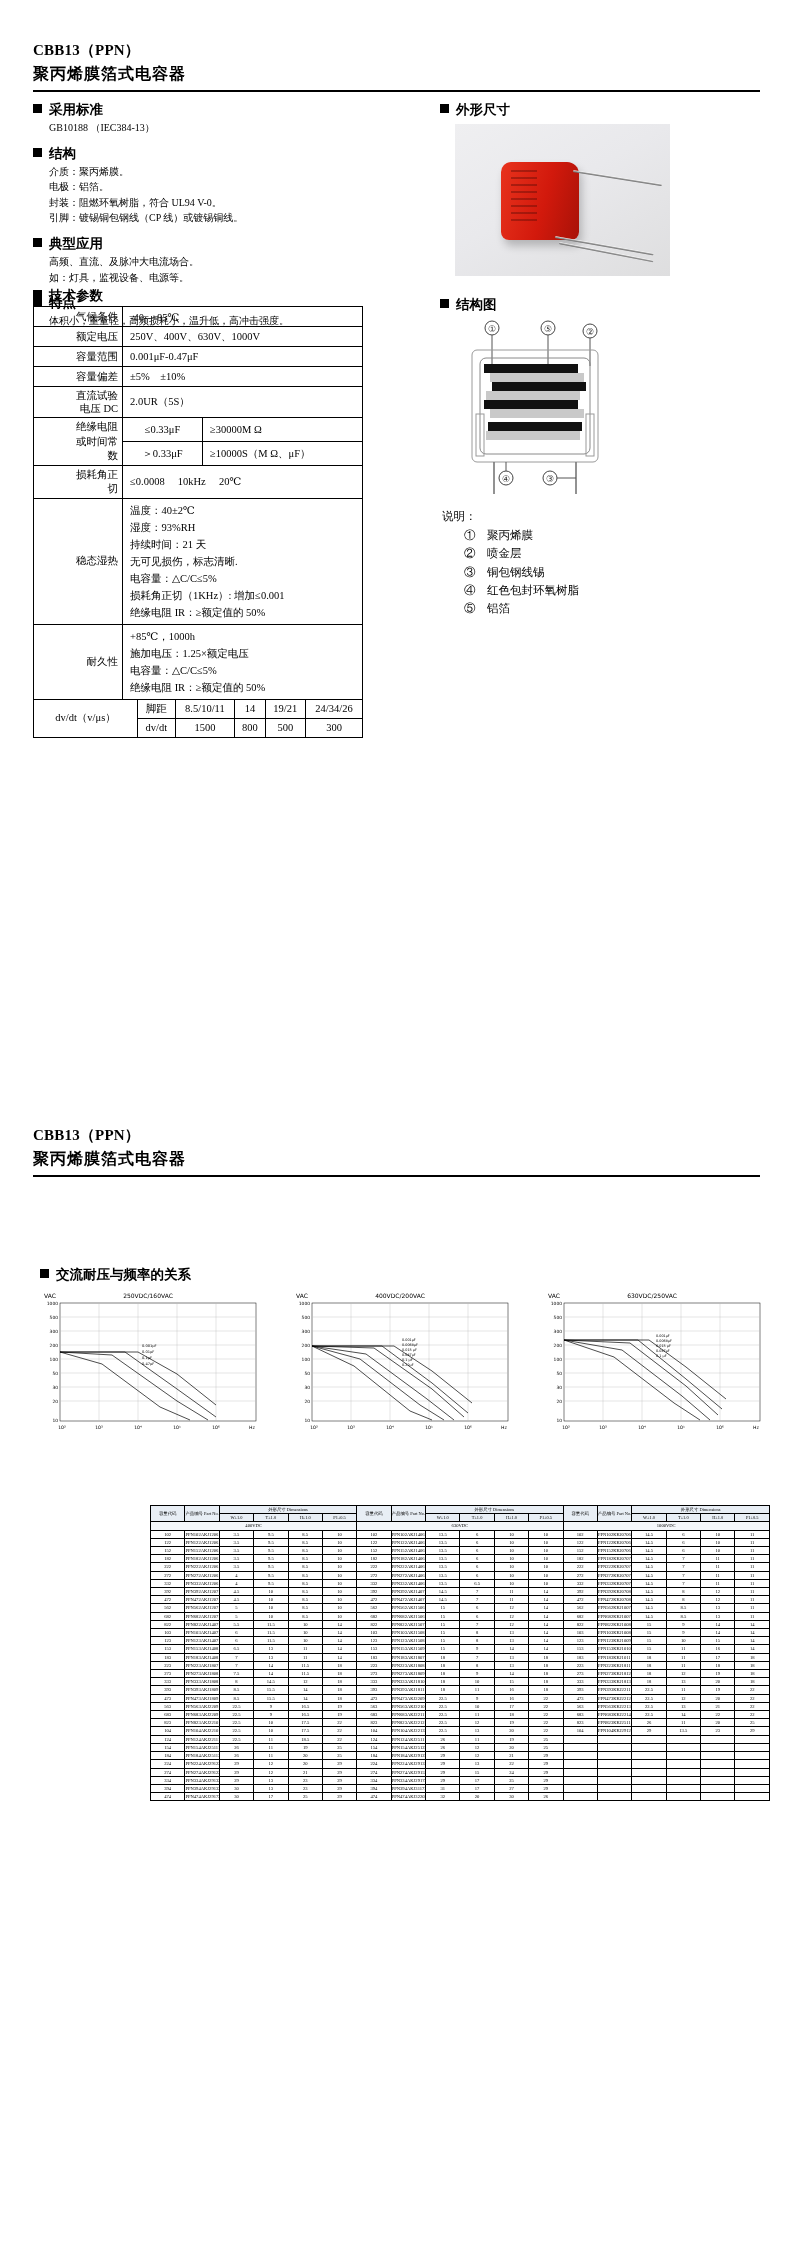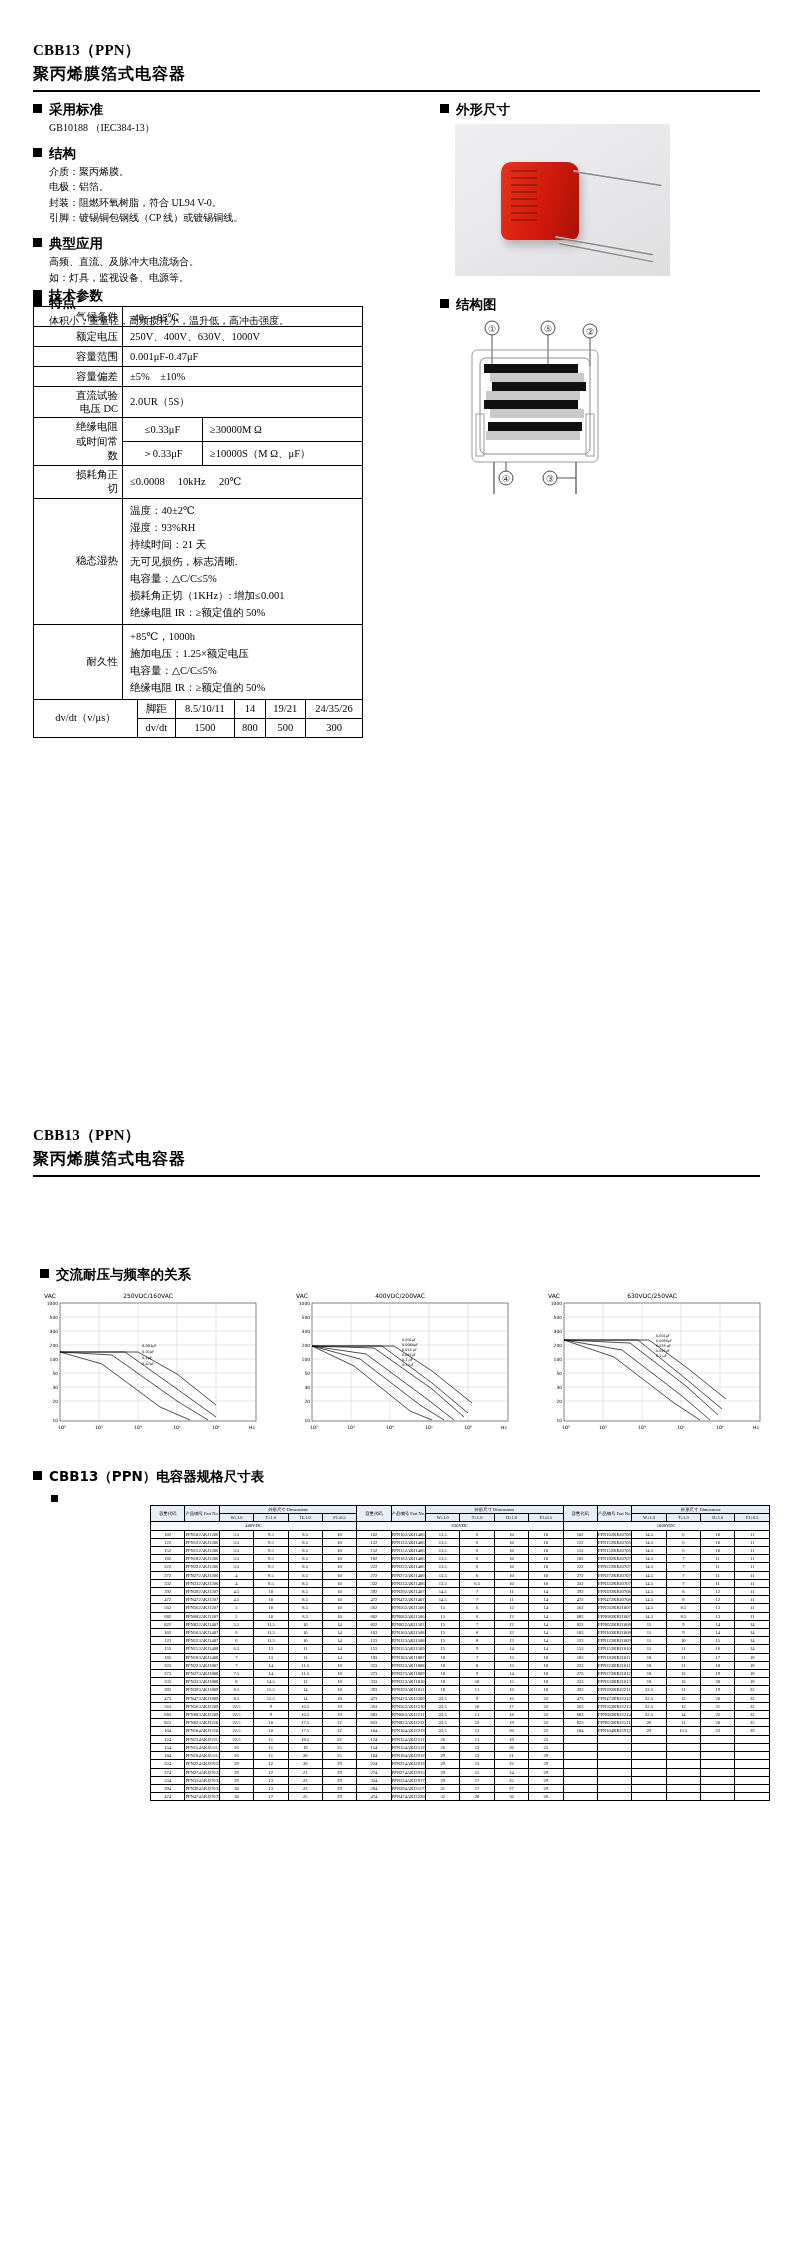--- a/index.html
+++ b/index.html
@@ -210,21 +210,21 @@
       </table>
 
     <table class="grid dvdt" style="margin-top:-1px;">
       <tbody>
           <tr>
         <td class="lab" rowspan="2">dv/dt（v/μs）</td>
         <td>脚距</td>
         <td>8.5/10/11</td>
         <td>14</td>
         <td>19/21</td>
-        <td>24/35/26</td>
+        <td>24/34/26</td>
       </tr>
       <tr>
         <td>dv/dt</td>
         <td>1500</td>
         <td>800</td>
         <td>500</td>
         <td>300</td>
       </tr>
     </tbody>
       </table>
@@ -277,20 +277,30 @@
 
         <circle cx="56" cy="160" r="7" fill="none" stroke="#444" stroke-width="1"></circle>
         <text x="56" y="163.5" font-size="9" text-anchor="middle" fill="#333" font-family="DejaVu Sans">④</text>
         <circle cx="100" cy="160" r="7" fill="none" stroke="#444" stroke-width="1"></circle>
         <text x="100" y="163.5" font-size="9" text-anchor="middle" fill="#333" font-family="DejaVu Sans">③</text>
         <line x1="56" y1="153" x2="56" y2="144" stroke="#555" stroke-width="1"></line>
         <line x1="107" y1="160" x2="126" y2="160" stroke="#555" stroke-width="1"></line>
       </svg>
     </div>
 
+    <div class="legend" style="margin-left:42px;">
+      <div class="hdr">说明：</div>
+      <ol>
+        <li>①　聚丙烯膜</li>
+        <li>②　喷金层</li>
+        <li>③　铜包钢线锡</li>
+        <li>④　红色包封环氧树脂</li>
+        <li>⑤　铝箔</li>
+      </ol>
+    </div>
   </div>
 </div>
 
 <div class="page p2">
 
   <div style="position:absolute; left:33px; top:40px;" class="doc-title">
     <div>CBB13（PPN）</div>
     <div class="cn">聚丙烯膜箔式电容器</div>
   </div>
   <div style="position:absolute; left:33px; top:86px; width:727px;" class="rule"></div>
@@ -463,26 +473,20 @@
           <text x="122" y="48">0.001µF</text>
           <text x="122" y="53">0.0068µF</text>
           <text x="122" y="58">0.015 µF</text>
           <text x="122" y="63">0.047µF</text>
           <text x="122" y="68">0.1 µF</text>
         </g>
       </svg>
     </div>
   </div>
 
-  <div style="position:absolute; left:33px; top:374px;">
-    <h2 class="sec">CBB13（PPN）电容器规格尺寸表</h2>
-    <div style="margin-left:18px; margin-top:2px;">
-      <span style="display:inline-block;width:7px;height:7px;background:#000;"></span>
-    </div>
-  </div>
 
   <div class="parts-wrap" style="top:420px; left:150px;">
     <table class="parts">
         <tbody id="parts-body">
           <tr>
             <th class="hdr-blue" rowspan="2">容量代码</th>
             <th class="hdr-blue" rowspan="2">产品编号 Part No.</th>
             <th class="hdr-blue" colspan="4">外形尺寸 Dimensions</th>
             <th class="hdr-blue" rowspan="2">容量代码</th>
             <th class="hdr-blue" rowspan="2">产品编号 Part No.</th>

